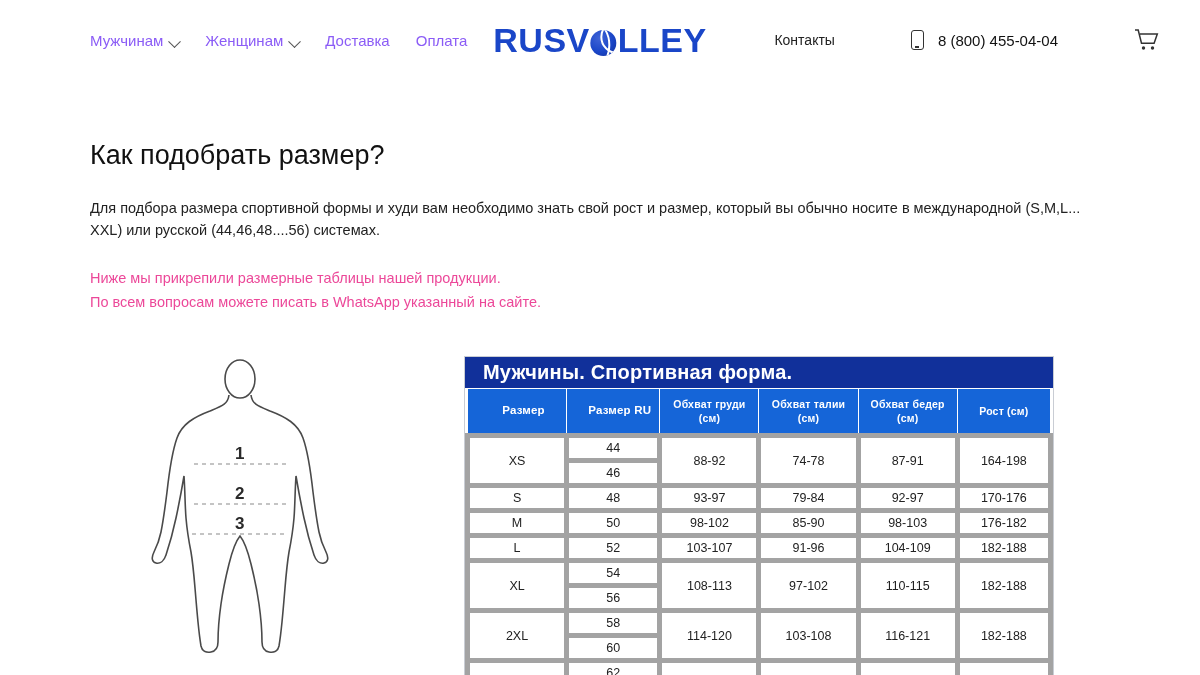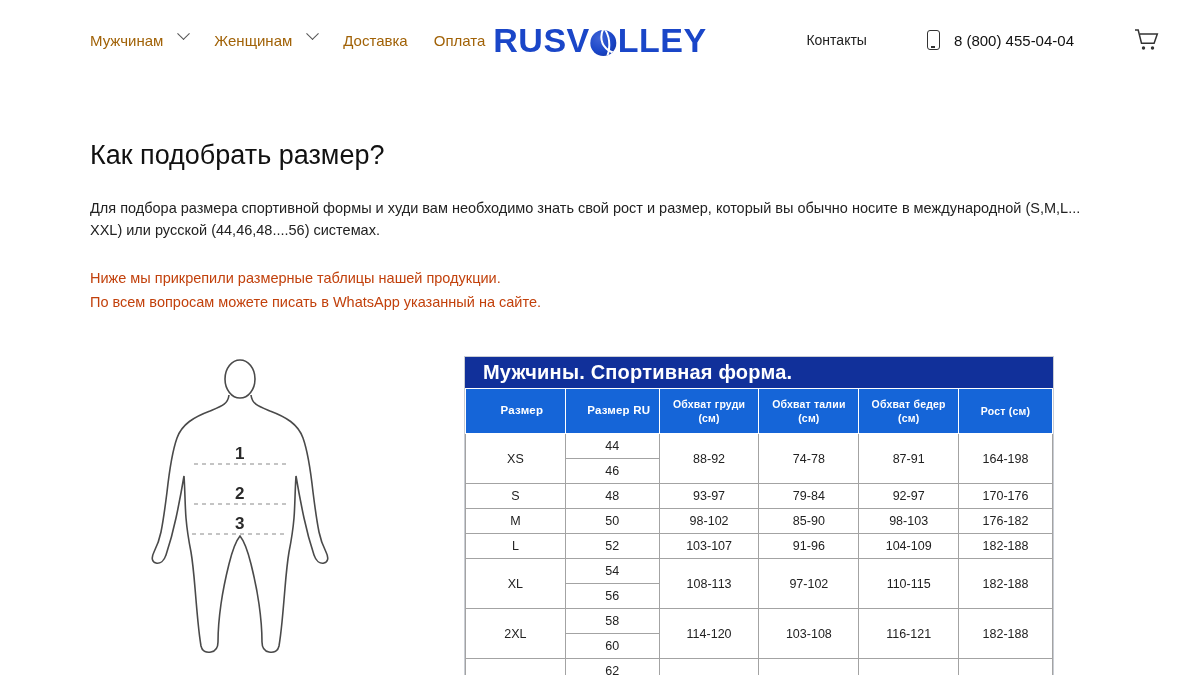--- a/index.html
+++ b/index.html
@@ -20,24 +20,24 @@
     padding: 0 40px 0 90px;
     position: relative;
   }
   .nav {
     display: flex;
     align-items: center;
     gap: 26px;
   }
   .nav-item {
     font-size: 15px;
-    color: #a16207;
-    display: flex;
-    align-items: flex-start;
-    gap: 16px;
+    color: #8b5cf6;
+    display: flex;
+    align-items: flex-end;
+    gap: 7px;
     cursor: pointer;
     white-space: nowrap;
   }
   .chev {
     width: 9px; height: 9px;
     border-right: 1.6px solid #555;
     border-bottom: 1.6px solid #555;
     transform: rotate(45deg) translate(-2px,-2px);
     display: inline-block;
   }
@@ -79,21 +79,21 @@
     left: 10px; top: -10px;
     width: 30px; height: 30px;
     border: 2.5px solid #ffffff;
     border-radius: 50%;
   }
 
   .header-right {
     margin-left: auto;
     display: flex;
     align-items: center;
-    gap: 60px;
+    gap: 76px;
   }
   .contacts {
     font-size: 14px;
     color: #222;
     cursor: pointer;
   }
   .phone-block {
     display: flex;
     align-items: center;
     gap: 14px;
@@ -135,21 +135,21 @@
     font-size: 14.5px;
     line-height: 1.52;
     margin: 0 0 26px 0;
     color: #222;
     max-width: 1010px;
   }
   p.note {
     font-size: 14.5px;
     line-height: 1.62;
     margin: 0;
-    color: #c2410c;
+    color: #ec4899;
   }
 
   
   .lower {
     display: flex;
     margin-top: 42px;
     padding-left: 90px;
     gap: 64px;
     align-items: flex-start;
   }
@@ -189,21 +189,21 @@
     color: #ffffff;
     font-size: 10.5px;
     font-weight: bold;
     padding: 8px 4px;
     border: 1px solid #ffffff;
     line-height: 1.35;
     letter-spacing: 0.2px;
   }
   table th.wide { font-size: 11.5px; padding-left: 17px; }
   table td {
-    border: 1px solid #a3a3a3;
+    border: 5px solid #a3a3a3;
     text-align: center;
     font-size: 12.5px;
     color: #222;
     height: 25px;
     padding: 2px 3px;
   }
   td.sz { font-size: 12.5px; }
   td.ru { font-weight: normal; }
 </style>
 </head>

